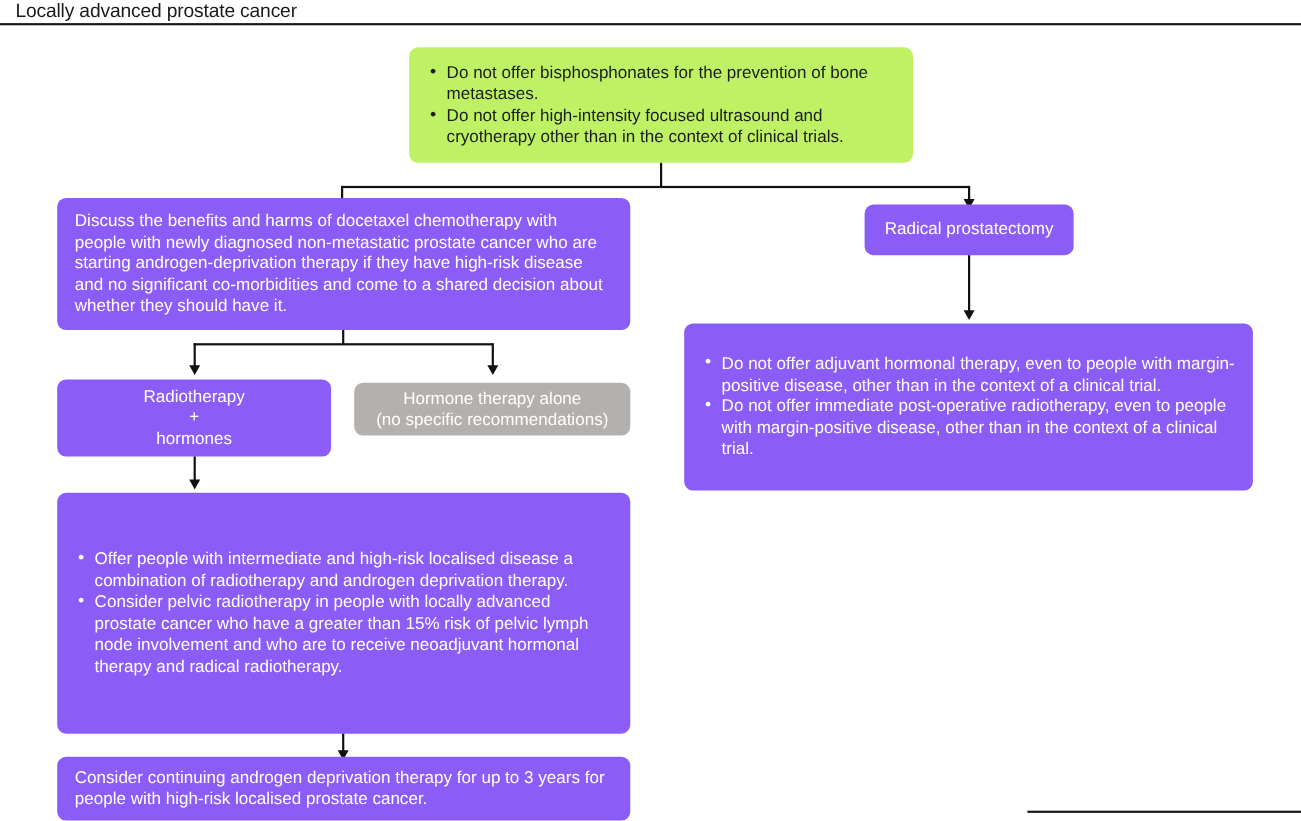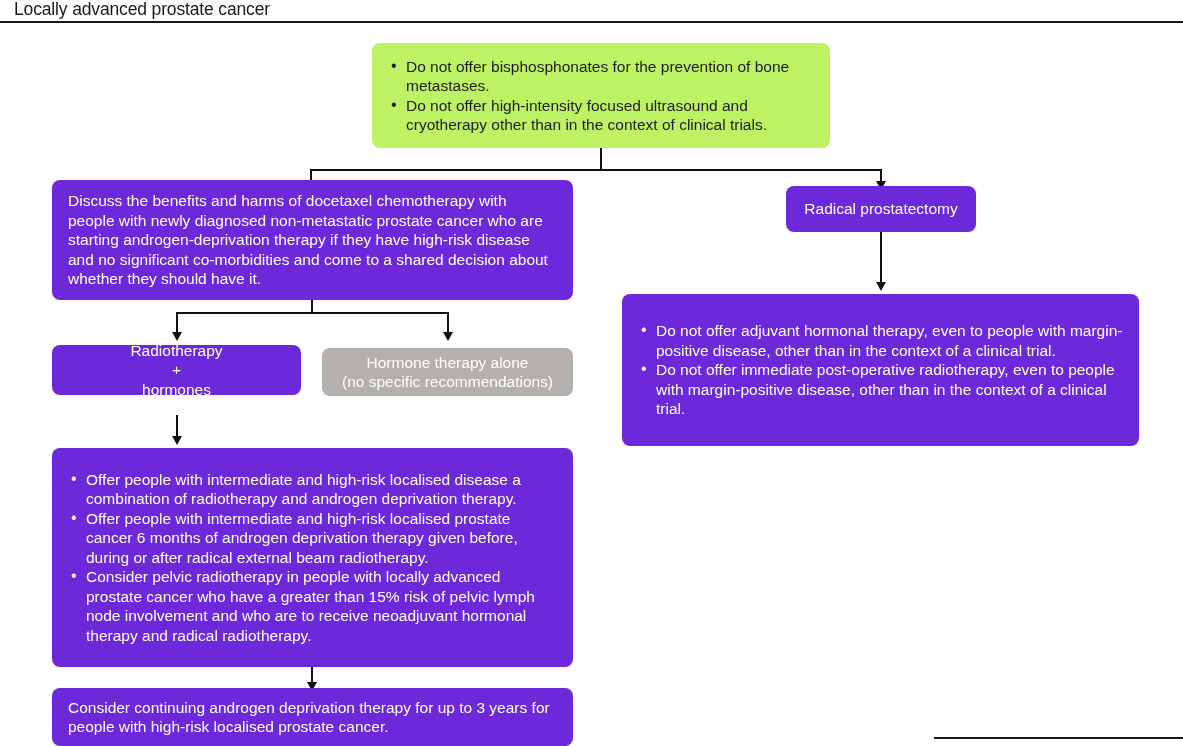--- a/index.html
+++ b/index.html
@@ -50,21 +50,21 @@
 
   
   .node {
     position: absolute;
     border-radius: 8px;
     box-sizing: border-box;
     display: flex;
     flex-direction: column;
     justify-content: center;
   }
-  .node.teal   { background: #6d28d9; color: #ffffff; }
+  .node.teal   { background: #8b5cf6; color: #ffffff; }
   .node.slate  { background: #bef264; color: #1c1c1c; }
   .node.grey   { background: #B3B0AD; color: #ffffff; }
 
   .node-text {
     font-size: 15.5px;
     line-height: 19.5px;
     white-space: pre-line;
   }
   .node.center-text { align-items: center; text-align: center; }
 
@@ -131,38 +131,37 @@
     <div class="node-text">Discuss the benefits and harms of docetaxel chemotherapy with people with newly diagnosed non-metastatic prostate cancer who are starting androgen-deprivation therapy if they have high-risk disease and no significant co-morbidities and come to a shared decision about whether they should have it.</div>
   </div>
 
   <div class="conn vline" style="left:311px; top:300px; height:13px;"></div>
   <div class="conn hline" style="left:176px; top:312px; width:272px;"></div>
   <div class="conn vline" style="left:176px; top:312px; height:22px;"></div>
   <div class="arrowhead" style="left:172px; top:332px;"></div>
   <div class="conn vline" style="left:447px; top:312px; height:22px;"></div>
   <div class="arrowhead" style="left:443px; top:332px;"></div>
 
-  <div class="node teal center-text" style="left:52px; top:345px; width:249px; height:50px; padding:6px 10px;align-items:center;">
+  <div class="node teal center-text" style="left:52px; top:345px; width:249px; height:70px; padding:6px 10px;align-items:center;">
     <div class="node-text">Radiotherapy</div>
     <div class="node-text">+</div>
     <div class="node-text">hormones</div>
   </div>
 
   <div class="node grey center-text" style="left:322px; top:348px; width:251px; height:48px; padding:6px 10px;">
     <div class="node-text">Hormone therapy alone</div>
     <div class="node-text">(no specific recommendations)</div>
   </div>
 
   <div class="conn vline" style="left:176px; top:415px; height:23px;"></div>
   <div class="arrowhead" style="left:172px; top:436px;"></div>
 
   <div class="node teal" style="left:52px; top:448px; width:521px; height:219px; padding:9px 14px 9px 16px;">
     <ul class="bullets">
       <li>Offer people with intermediate and high-risk localised disease a combination of radiotherapy and androgen deprivation therapy.</li>
-      <li>Offer people with intermediate and high-risk localised prostate cancer 6 months of androgen deprivation therapy given before, during or after radical external beam radiotherapy.</li>
       <li>Consider pelvic radiotherapy in people with locally advanced prostate cancer who have a greater than 15% risk of pelvic lymph node involvement and who are to receive neoadjuvant hormonal therapy and radical radiotherapy.</li>
     </ul>
   </div>
 
   <div class="conn vline" style="left:311px; top:667px; height:18px;"></div>
   <div class="arrowhead" style="left:307px; top:682px;"></div>
 
   <div class="node teal" style="left:52px; top:688px; width:521px; height:58px; padding:7px 16px;">
     <div class="node-text">Consider continuing androgen deprivation therapy for up to 3 years for people with high-risk localised prostate cancer.</div>
   </div>

